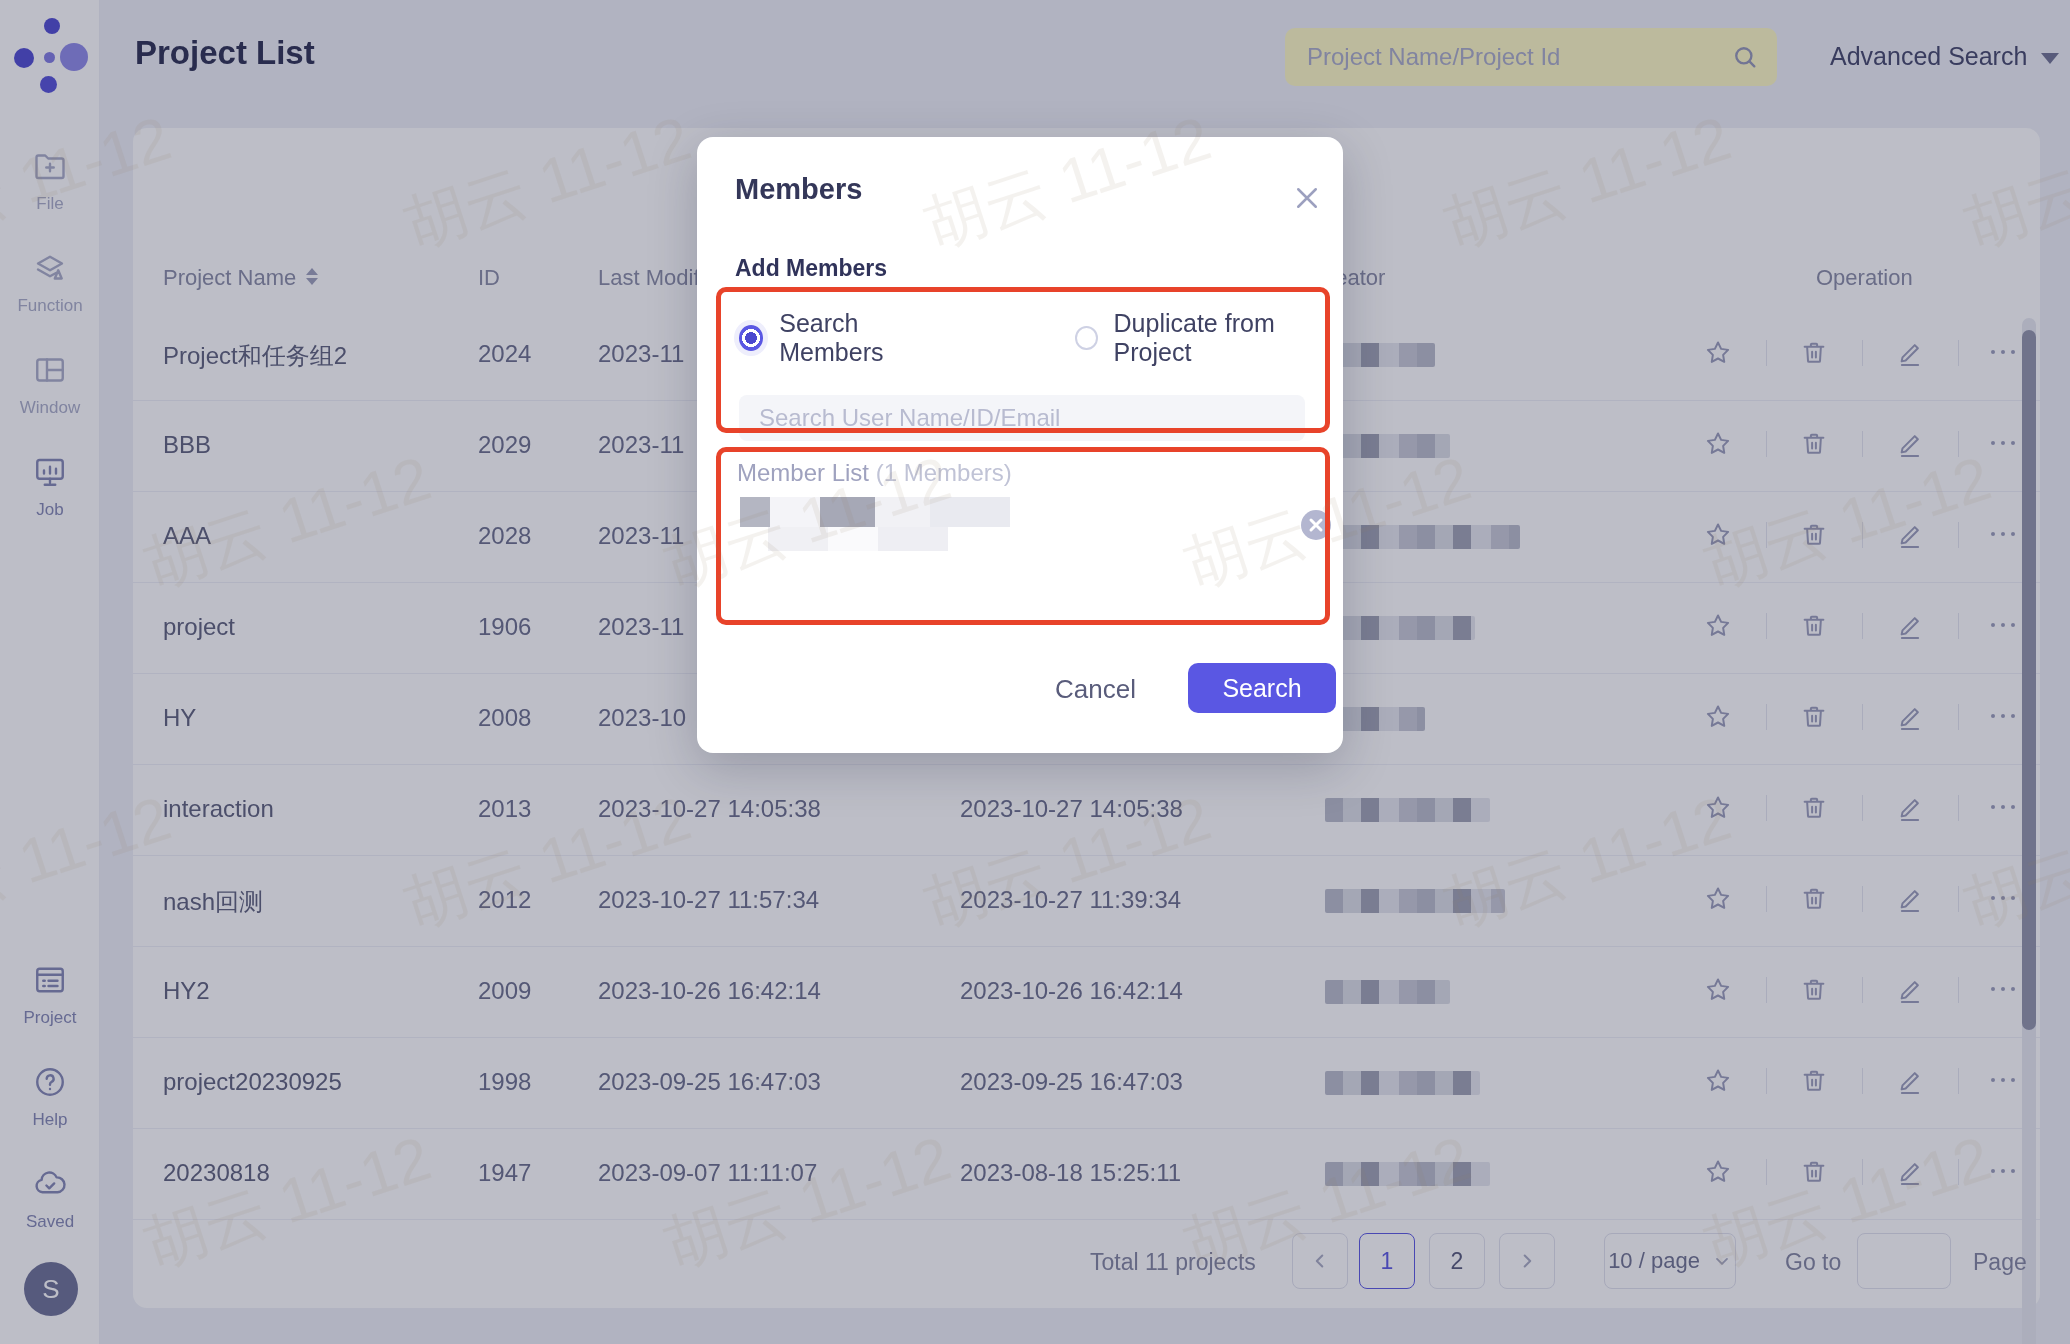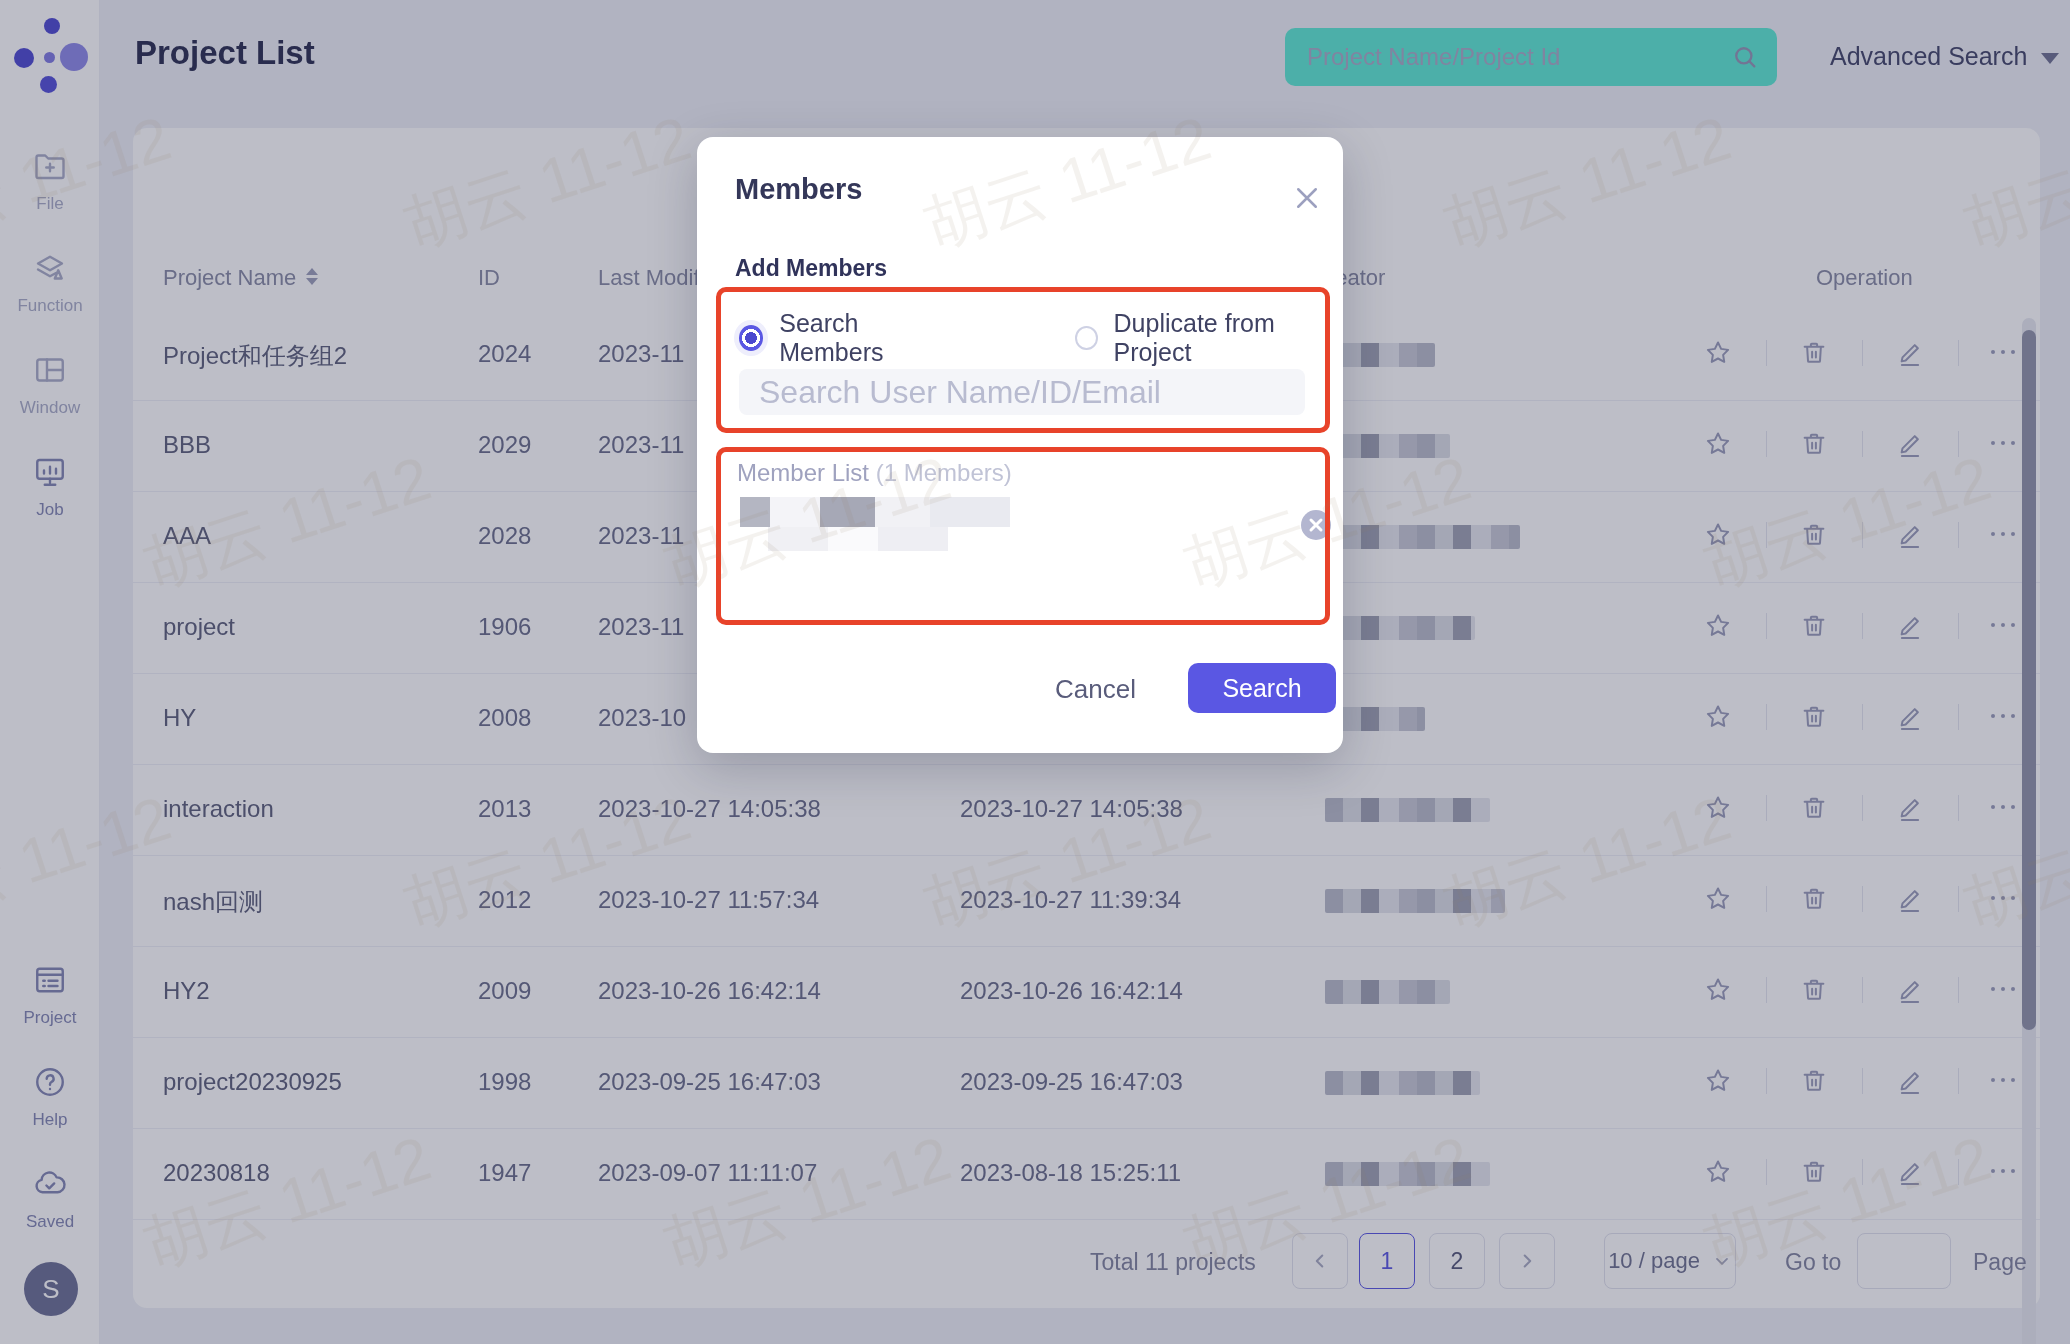--- a/index.html
+++ b/index.html
@@ -11,21 +11,21 @@
   .logo { position:absolute; left:0; top:10px; width:100px; height:80px; }
   .logo i { position:absolute; border-radius:50%; }
   .side-item { position:absolute; left:0; width:100px; text-align:center; color:#a9adc8; cursor:pointer; }
   .side-item svg { width:36px; height:36px; stroke:currentColor; fill:none; stroke-width:1.6; stroke-linecap:round; stroke-linejoin:round; }
   .side-item .lbl { display:block; font-size:17px; margin-top:6px; }
   .side-item.strong { color:#8387b4; }
   .avatar { position:absolute; left:24px; top:1262px; width:54px; height:54px; border-radius:50%; background:#6c7096; color:#fff; font-size:26px; display:flex; align-items:center; justify-content:center; }
 
   
   .page-title { position:absolute; left:135px; top:34px; font-size:33px; font-weight:700; color:#2c2f52; }
-  .hdr-search { position:absolute; left:1285px; top:28px; width:492px; height:58px; background:#5eead4; border-radius:10px; }
+  .hdr-search { position:absolute; left:1285px; top:28px; width:492px; height:58px; background:#fef9c3; border-radius:10px; }
   .hdr-search input { position:absolute; left:22px; top:0; width:420px; height:58px; border:none; outline:none; background:transparent; font-size:24px; color:#4a4d6e; font-family:"Liberation Sans",sans-serif; }
   .hdr-search input::placeholder { color:#a9acc8; }
   .hdr-search svg { position:absolute; right:18px; top:15px; width:28px; height:28px; stroke:#9497b6; fill:none; stroke-width:2; stroke-linecap:round; }
   .adv { position:absolute; left:1830px; top:42px; font-size:25px; color:#43466a; cursor:pointer; }
   .adv .caret { display:inline-block; margin-left:14px; width:0; height:0; border-left:9px solid transparent; border-right:9px solid transparent; border-top:11px solid #6f7292; vertical-align:middle; }
 
   
   .card { position:absolute; left:133px; top:128px; width:1907px; height:1180px; background:#ffffff; border-radius:14px; }
 
   
@@ -82,21 +82,21 @@
   
   .dim { position:absolute; inset:0; background:rgba(38,40,70,0.30); z-index:10; }
   .modal { position:absolute; left:697px; top:137px; width:646px; height:616px; background:#fff; border-radius:16px; box-shadow:0 14px 50px rgba(20,22,50,.22); z-index:20; }
   .modal-title { position:absolute; left:38px; top:36px; font-size:29px; font-weight:600; color:#343759; }
   .modal-close { position:absolute; left:595px; top:46px; width:30px; height:30px; cursor:pointer; }
   .modal-close svg { width:30px; height:30px; stroke:#9ca0bf; stroke-width:2; stroke-linecap:round; }
   .add-label { position:absolute; left:38px; top:118px; font-size:23px; font-weight:700; color:#30335a; }
   .radio-row { position:absolute; left:42px; top:172px; display:flex; align-items:center; gap:16px; font-size:25px; color:#3f4263; }
   .radio-on { width:26px; height:26px; border-radius:50%; background:radial-gradient(circle,#4b48cf 0 6px,#ffffff 6px 9px,#5a57e3 9px); box-shadow:0 0 0 5px #eeeefc; cursor:pointer; }
   .radio-off { width:24px; height:24px; border-radius:50%; border:2px solid #ced1e4; background:#fff; cursor:pointer; margin-left:102px; }
-  .member-search { position:absolute; left:42px; top:232px; width:566px; height:46px; background:#f4f5f9; border-radius:8px; border:none; outline:none; padding:0 20px; font-size:32px; font-family:"Liberation Sans",sans-serif; color:#4a4d6e; }
+  .member-search { position:absolute; left:42px; top:258px; width:566px; height:46px; background:#f4f5f9; border-radius:8px; border:none; outline:none; padding:0 20px; font-size:24px; font-family:"Liberation Sans",sans-serif; color:#4a4d6e; }
   .member-search::placeholder { color:#b8bbd0; }
   .mlist-label { position:absolute; left:40px; top:322px; font-size:24px; color:#9fa2bf; }
   .mlist-label .cnt { color:#c0c3d6; }
   .m-redact1 { position:absolute; left:43px; top:360px; width:270px; height:30px;
       background:repeating-linear-gradient(90deg,#b4b6c2 0 30px,#f4f4f8 30px 80px,#a6a8b6 80px 135px,#f1f1f5 135px 190px,#e9eaf0 190px 270px); }
   .m-redact2 { position:absolute; left:71px; top:390px; width:180px; height:24px;
       background:repeating-linear-gradient(90deg,#f0f0f4 0 60px,#fafafc 60px 110px,#eeeef3 110px 180px); }
   .m-remove { position:absolute; left:604px; top:373px; width:30px; height:30px; border-radius:50%; background:#b3b6d0; cursor:pointer; }
   .m-remove svg { width:30px; height:30px; stroke:#ffffff; stroke-width:2.4; stroke-linecap:round; }
   .cancel-btn { position:absolute; left:358px; top:537px; font-size:26px; color:#595c7b; cursor:pointer; }

